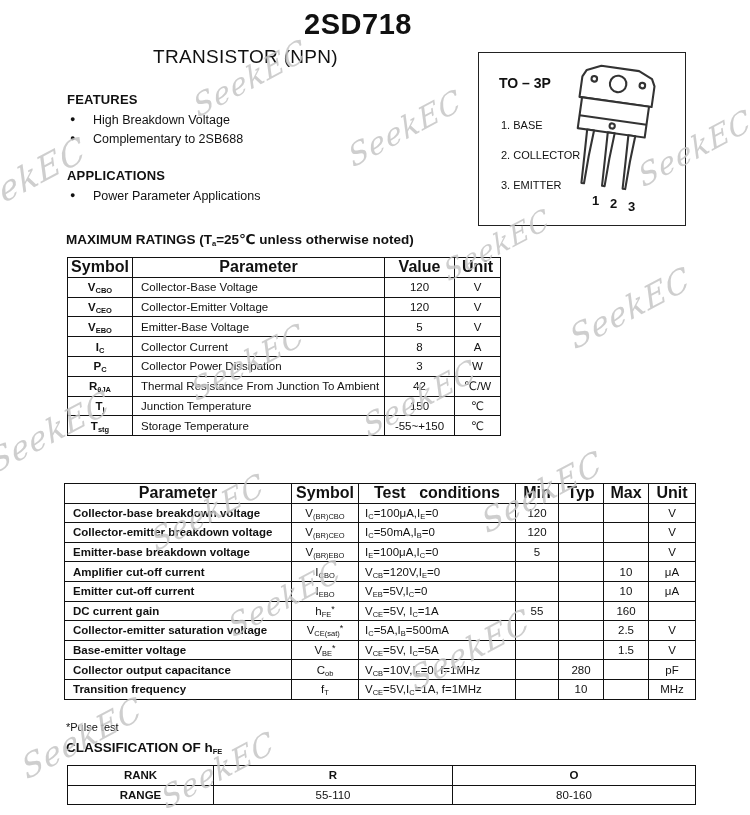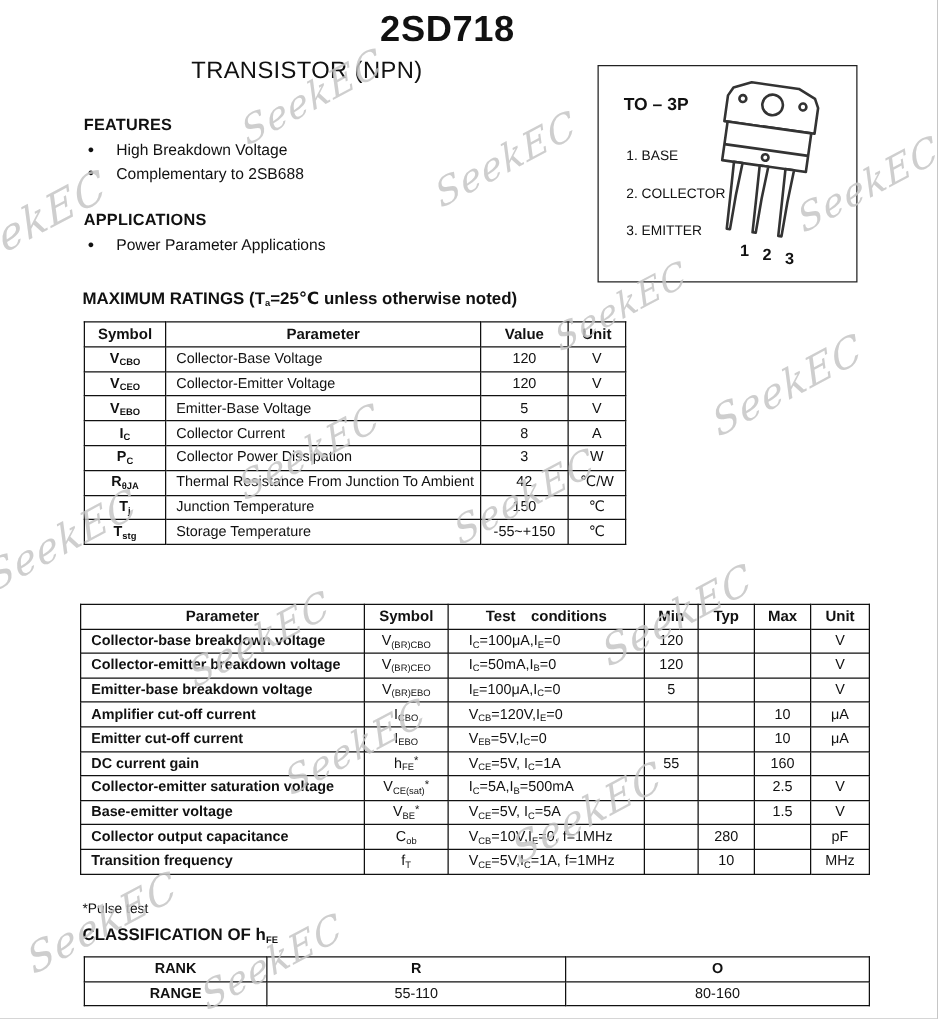--- a/index.html
+++ b/index.html
@@ -22,23 +22,23 @@
   
   .pkgbox{left:478px;top:52px;width:206px;height:172px;border:1.5px solid #222;}
   .pkg-name{position:absolute;left:20px;top:22px;font-size:14px;font-weight:bold;}
   .pin-label{position:absolute;left:22px;font-size:11px;}
   .pin-num{position:absolute;font-size:13px;font-weight:bold;}
   
   table{border-collapse:collapse;table-layout:fixed;z-index:2;position:absolute;background:transparent;}
   td,th{border:1px solid #111;padding:0;font-size:11.5px;line-height:1.05;overflow:hidden;
         text-align:center;vertical-align:middle;background:#fff;}
   table{border:1.5px solid #111;}
-  th{font-weight:bold;font-size:12px;}
+  th{font-weight:bold;font-size:16px;}
   .left{text-align:left;padding-left:8px;}
-  .cond{text-align:left;padding-left:16px;}
+  .cond{text-align:left;padding-left:6px;}
   .b{font-weight:bold;}
   .ws{word-spacing:9px;}
   sub{font-size:7.5px;vertical-align:-2px;line-height:0;}
   sup{font-size:9px;vertical-align:3px;line-height:0;}
   .t-max tr{height:19.8px;}
   .t-ec tr{height:19.6px;}
   .t-cls tr{height:19.5px;}
   .footnote{font-size:11px;margin-top:16px;}
   svg{display:block;}
 </style>

